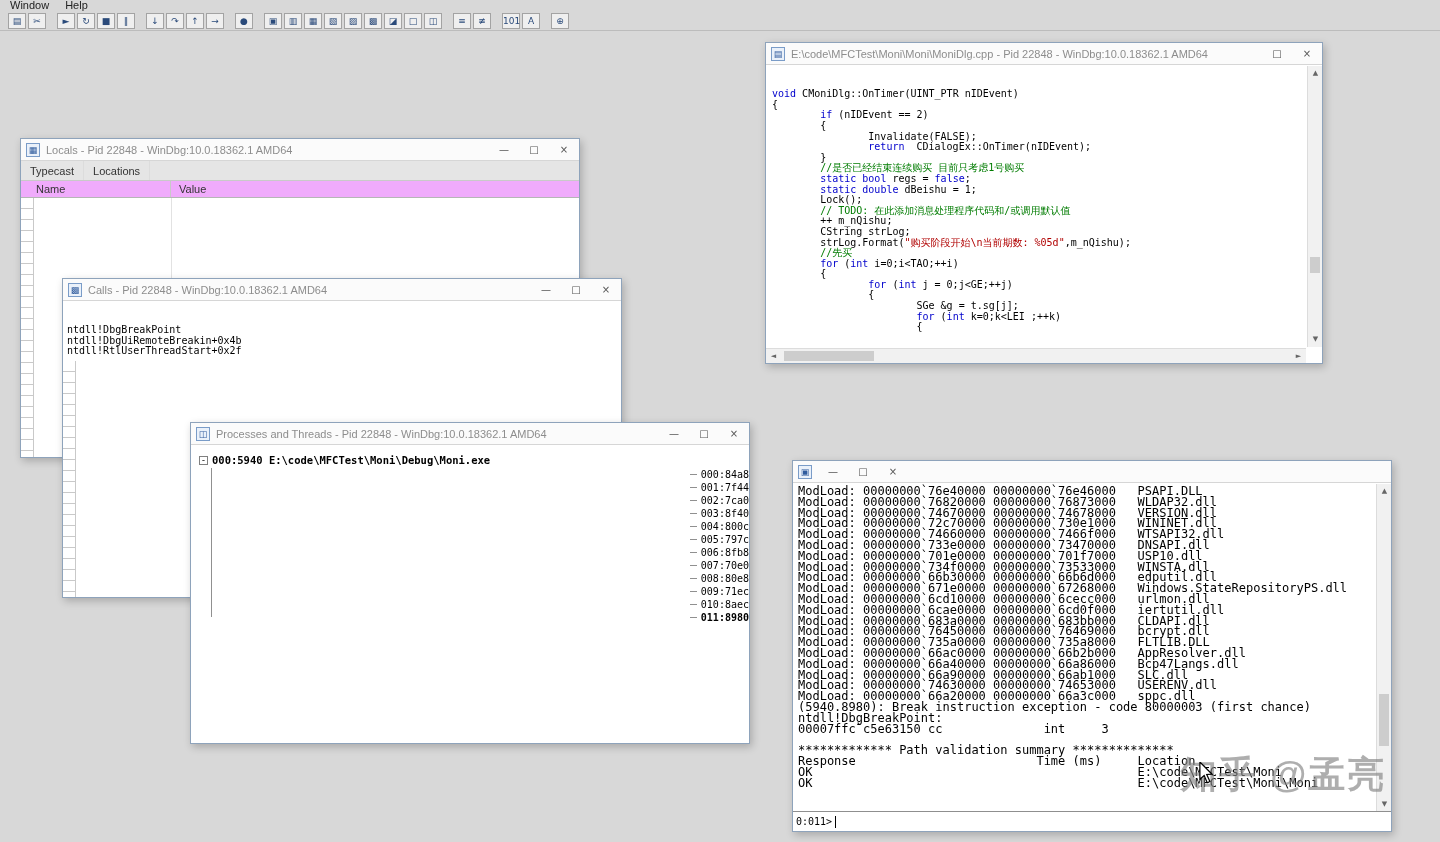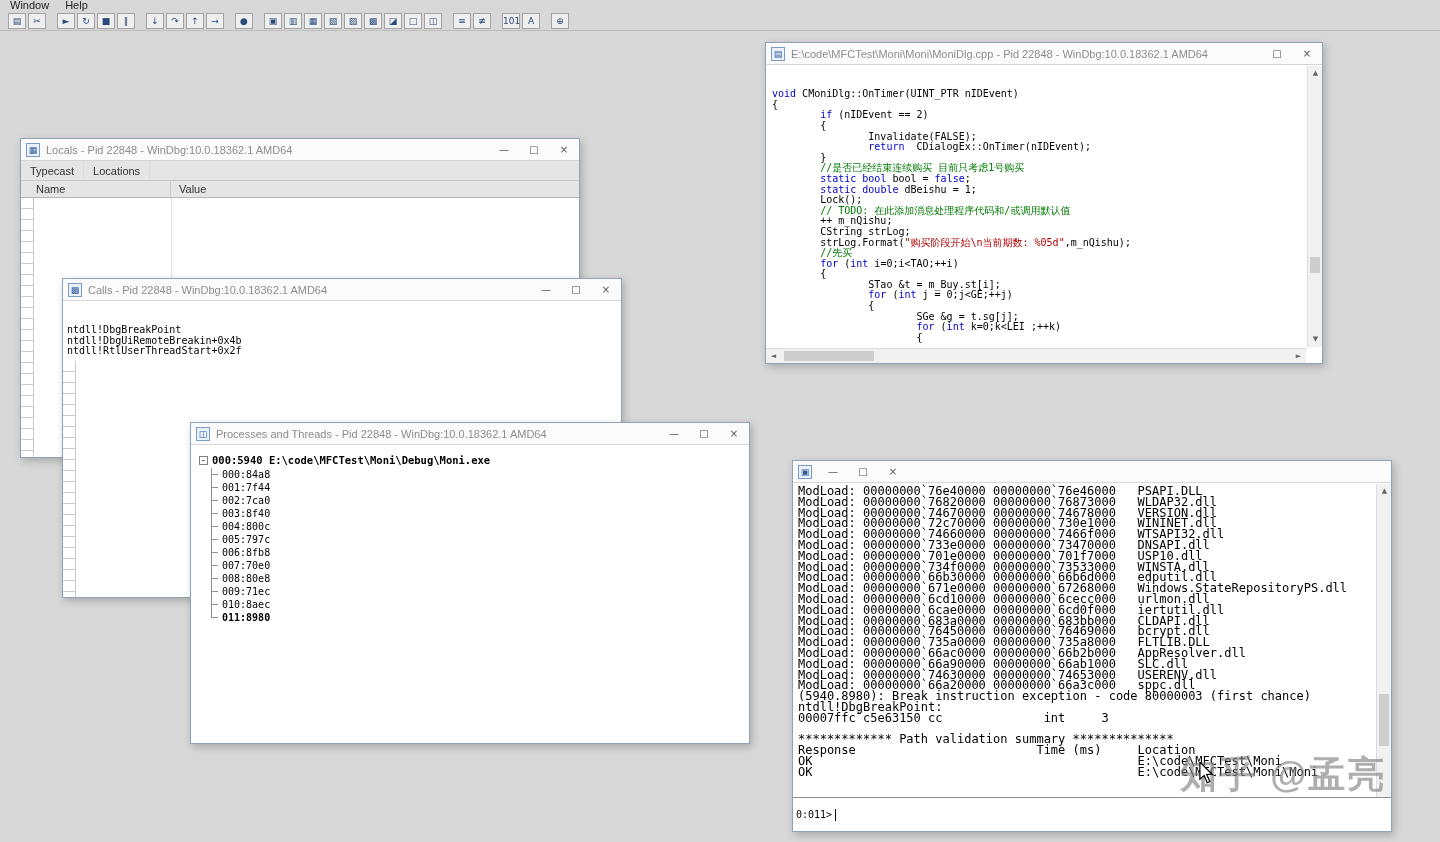--- a/index.html
+++ b/index.html
@@ -29,48 +29,48 @@
   
   .seg-p{color:#000;}
   .seg-k{color:#0000cc;}
   .seg-c{color:#007c00;}
   .seg-s{color:#b00000;}
   .seg-bold{font-weight:bold;color:#000;}
 
   
   .flat-btnrow{height:20px;display:flex;align-items:center;background:#e5e5e5;border-bottom:1px solid #c9c9c9;}
   .flat-btn{font-size:11px;color:#333;padding:0 9px;height:100%;display:flex;align-items:center;border-right:1px solid #dcdcdc;}
-  .colhdr{height:17px;display:flex;border-bottom:1px solid #b6b6b6;font-size:11px;color:#333;background:#e5e5e5;}
+  .colhdr{height:17px;display:flex;border-bottom:1px solid #b6b6b6;font-size:11px;color:#333;background:#f0abfc;}
   .colhdr .c1{width:150px;padding-left:15px;border-right:1px solid #c9c9c9;display:flex;align-items:center;}
   .colhdr .c2{flex:1;padding-left:8px;display:flex;align-items:center;}
   .rowstrip{position:absolute;left:0;width:13px;border-right:1px solid #c9c9c9;background:repeating-linear-gradient(to bottom,#ffffff 0 10px,#c9c9c9 10px 11px);}
   .coldiv{position:absolute;width:1px;background:#e2e2e2;}
 
   
   .vscroll{position:absolute;width:15px;background:#f1f1f1;border-left:1px solid #dcdcdc;}
   .hscroll{position:absolute;height:15px;background:#f1f1f1;border-top:1px solid #dcdcdc;display:flex;align-items:center;}
   .sarrow{width:15px;height:15px;font-size:7px;line-height:15px;text-align:center;color:#666;font-family:"DejaVu Sans",sans-serif;}
   .vthumb{position:absolute;left:2px;right:2px;background:#cdcdcd;}
   .hthumb{position:absolute;top:2px;bottom:2px;background:#cdcdcd;}
 
   
   .code-area{position:absolute;top:23px;left:0;right:16px;bottom:16px;overflow:hidden;padding:2px 0 0 6px;font-size:10px;line-height:10.6px;}
   
   .cmd-out{position:absolute;top:23px;left:3px;right:17px;bottom:19px;overflow:hidden;padding:2px 0 0 2px;font-size:12px;line-height:10.8px;}
-  .cmd-inputrow{position:absolute;left:0;right:0;bottom:0;height:34px;background:#fff;border-top:1px solid #8f8f8f;display:flex;align-items:center;font-size:10px;padding-left:3px;}
+  .cmd-inputrow{position:absolute;left:0;right:0;bottom:0;height:20px;background:#fff;border-top:1px solid #8f8f8f;display:flex;align-items:center;font-size:10px;padding-left:3px;}
   .caret{width:1px;height:12px;background:#000;margin-left:3px;}
 
   
   .stack-area{position:absolute;top:46px;left:4px;right:2px;font-size:10px;line-height:10.5px;}
   
   .proc-body{position:absolute;top:23px;left:0;right:0;bottom:0;padding:8px 0 0 8px;}
   .proc-root{display:flex;align-items:center;font-size:10.5px;font-weight:bold;}
   .expander{width:9px;height:9px;border:1px solid #808080;background:#fff;font-size:9px;line-height:7px;text-align:center;margin-right:4px;font-weight:normal;flex:0 0 9px;}
   .tree{margin-left:12px;margin-top:2px;background:linear-gradient(#909090,#909090) no-repeat 0 0/1px calc(100% - 7px);font-size:10px;}
-  .tree .line{line-height:13px;}
+  .tree .line{line-height:13px;text-align:right;}
   .tree .line::before{content:"";display:inline-block;width:7px;border-top:1px solid #909090;margin:0 4px 3px 0;}
 
   
   .watermark{position:absolute;left:1180px;top:750px;font-size:37px;font-weight:bold;color:rgba(130,130,130,.65);white-space:nowrap;letter-spacing:2px;}
   .cursor{position:absolute;left:1197px;top:762px;}
 </style>
 </head>
 <body>
 
 <div class="menubar">
@@ -191,31 +191,30 @@
       <div class="line">&nbsp;</div>
       <div class="line">&nbsp;</div>
       <div class="line"><span class="seg-k">void</span><span class="seg-p"> CMoniDlg::OnTimer(UINT_PTR nIDEvent)</span></div>
       <div class="line">{</div>
       <div class="line"><span class="seg-p">        </span><span class="seg-k">if</span><span class="seg-p"> (nIDEvent == 2)</span></div>
       <div class="line">        {</div>
       <div class="line">                Invalidate(FALSE);</div>
       <div class="line"><span class="seg-p">                </span><span class="seg-k">return</span><span class="seg-p">  CDialogEx::OnTimer(nIDEvent);</span></div>
       <div class="line">        }</div>
       <div class="line"><span class="seg-p">        </span><span class="seg-c">//是否已经结束连续购买 目前只考虑1号购买</span></div>
-      <div class="line"><span class="seg-p">        </span><span class="seg-k">static</span><span class="seg-p"> </span><span class="seg-k">bool</span><span class="seg-p"> bool = </span><span class="seg-k">false</span><span class="seg-p">;</span></div>
+      <div class="line"><span class="seg-p">        </span><span class="seg-k">static</span><span class="seg-p"> </span><span class="seg-k">bool</span><span class="seg-p"> regs = </span><span class="seg-k">false</span><span class="seg-p">;</span></div>
       <div class="line"><span class="seg-p">        </span><span class="seg-k">static</span><span class="seg-p"> </span><span class="seg-k">double</span><span class="seg-p"> dBeishu = 1;</span></div>
       <div class="line">        Lock();</div>
       <div class="line"><span class="seg-p">        </span><span class="seg-c">// TODO: 在此添加消息处理程序代码和/或调用默认值</span></div>
       <div class="line">        ++ m_nQishu;</div>
       <div class="line">        CString strLog;</div>
       <div class="line"><span class="seg-p">        strLog.Format(</span><span class="seg-s">"购买阶段开始\n当前期数: %05d"</span><span class="seg-p">,m_nQishu);</span></div>
       <div class="line"><span class="seg-p">        </span><span class="seg-c">//先买</span></div>
       <div class="line"><span class="seg-p">        </span><span class="seg-k">for</span><span class="seg-p"> (</span><span class="seg-k">int</span><span class="seg-p"> i=0;i&lt;TAO;++i)</span></div>
       <div class="line">        {</div>
-      <div class="line">                STao &amp;t = m_Buy.st[i];</div>
       <div class="line"><span class="seg-p">                </span><span class="seg-k">for</span><span class="seg-p"> (</span><span class="seg-k">int</span><span class="seg-p"> j = 0;j&lt;GE;++j)</span></div>
       <div class="line">                {</div>
       <div class="line">                        SGe &amp;g = t.sg[j];</div>
       <div class="line"><span class="seg-p">                        </span><span class="seg-k">for</span><span class="seg-p"> (</span><span class="seg-k">int</span><span class="seg-p"> k=0;k&lt;LEI ;++k)</span></div>
       <div class="line">                        {</div>
     </div>
   <div class="vscroll" style="top:23px;right:0;bottom:16px;">
     <div class="sarrow">▲</div>
     <div class="vthumb" style="top:68%;height:16px;"></div>
     <div class="sarrow" style="position:absolute;bottom:0;left:0;">▼</div>
@@ -246,20 +245,21 @@
       <div class="line">ModLoad: 00000000`701e0000 00000000`701f7000   USP10.dll</div>
       <div class="line">ModLoad: 00000000`734f0000 00000000`73533000   WINSTA.dll</div>
       <div class="line">ModLoad: 00000000`66b30000 00000000`66b6d000   edputil.dll</div>
       <div class="line">ModLoad: 00000000`671e0000 00000000`67268000   Windows.StateRepositoryPS.dll</div>
       <div class="line">ModLoad: 00000000`6cd10000 00000000`6cecc000   urlmon.dll</div>
       <div class="line">ModLoad: 00000000`6cae0000 00000000`6cd0f000   iertutil.dll</div>
       <div class="line">ModLoad: 00000000`683a0000 00000000`683bb000   CLDAPI.dll</div>
       <div class="line">ModLoad: 00000000`76450000 00000000`76469000   bcrypt.dll</div>
       <div class="line">ModLoad: 00000000`735a0000 00000000`735a8000   FLTLIB.DLL</div>
       <div class="line">ModLoad: 00000000`66ac0000 00000000`66b2b000   AppResolver.dll</div>
+      <div class="line">ModLoad: 00000000`66a40000 00000000`66a86000   Bcp47Langs.dll</div>
       <div class="line">ModLoad: 00000000`66a90000 00000000`66ab1000   SLC.dll</div>
       <div class="line">ModLoad: 00000000`74630000 00000000`74653000   USERENV.dll</div>
       <div class="line">ModLoad: 00000000`66a20000 00000000`66a3c000   sppc.dll</div>
       <div class="line">(5940.8980): Break instruction exception - code 80000003 (first chance)</div>
       <div class="line">ntdll!DbgBreakPoint:</div>
       <div class="line">00007ffc`c5e63150 cc              int     3</div>
       <div class="line">&nbsp;</div>
       <div class="line">************* Path validation summary **************</div>
       <div class="line">Response                         Time (ms)     Location</div>
       <div class="line">OK                                             E:\code\MFCTest\Moni</div>

